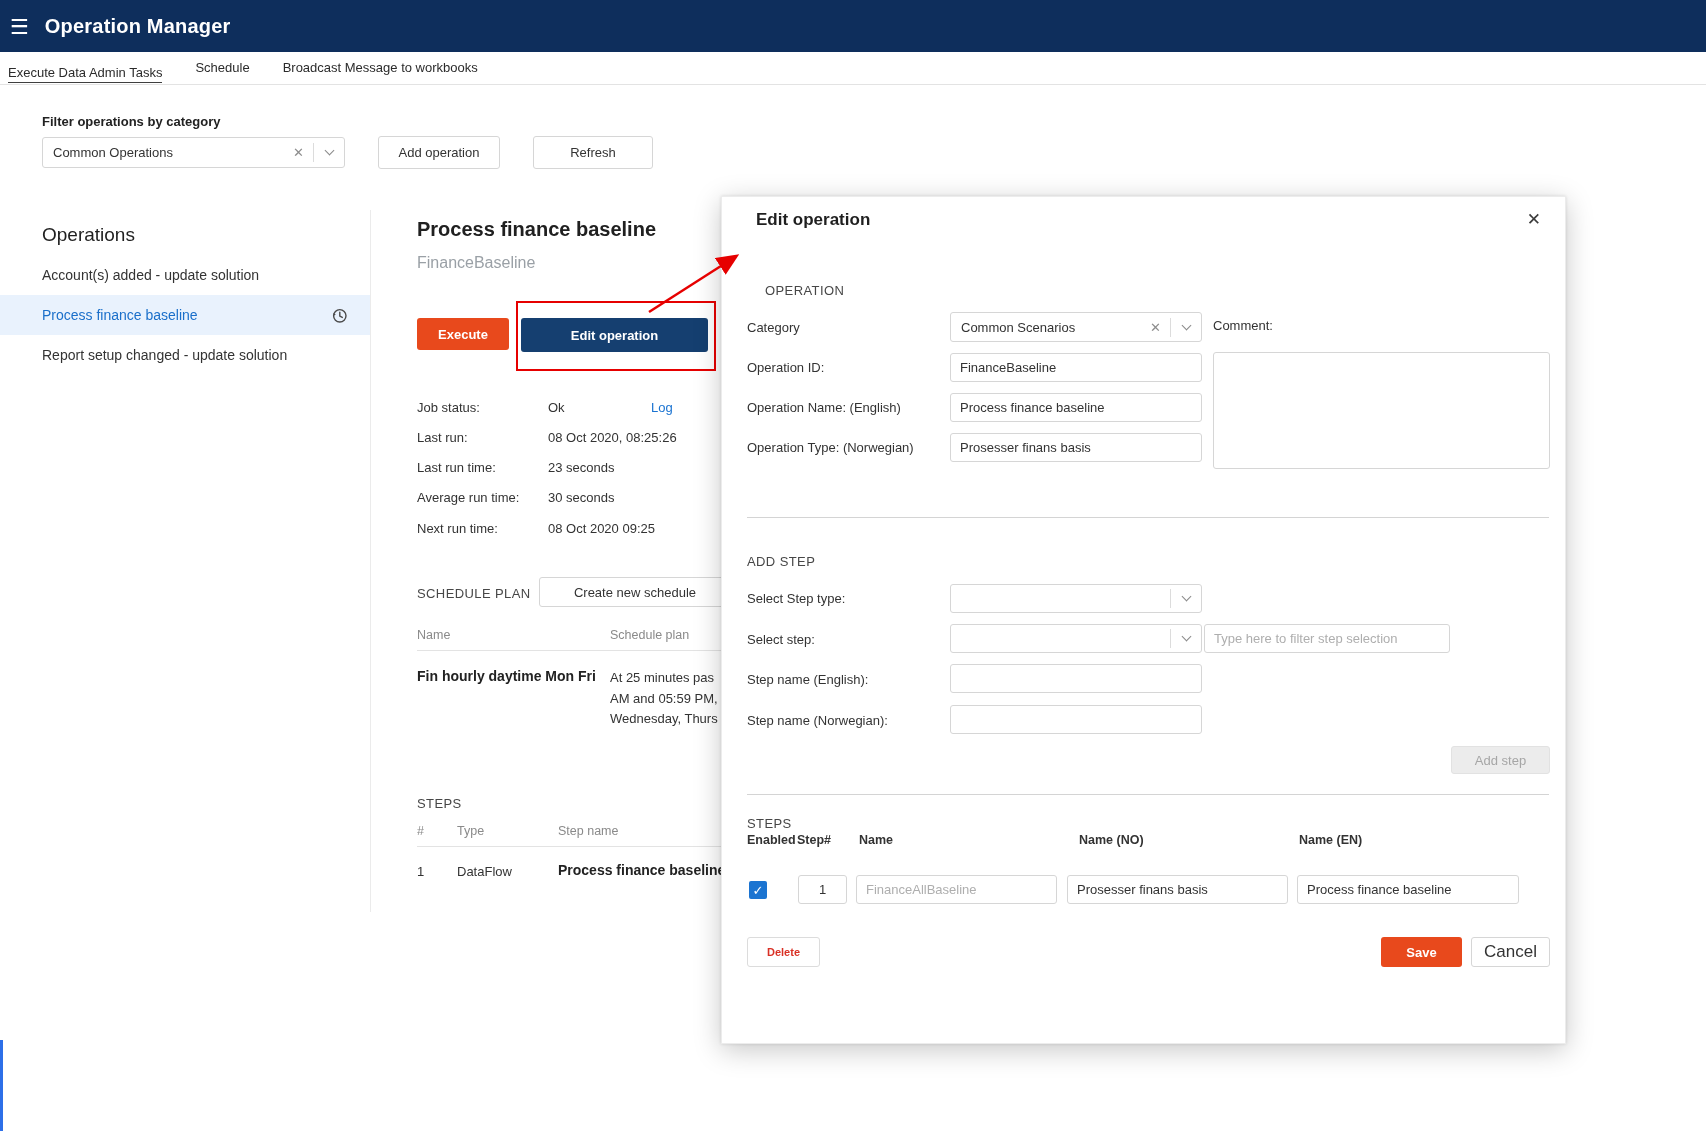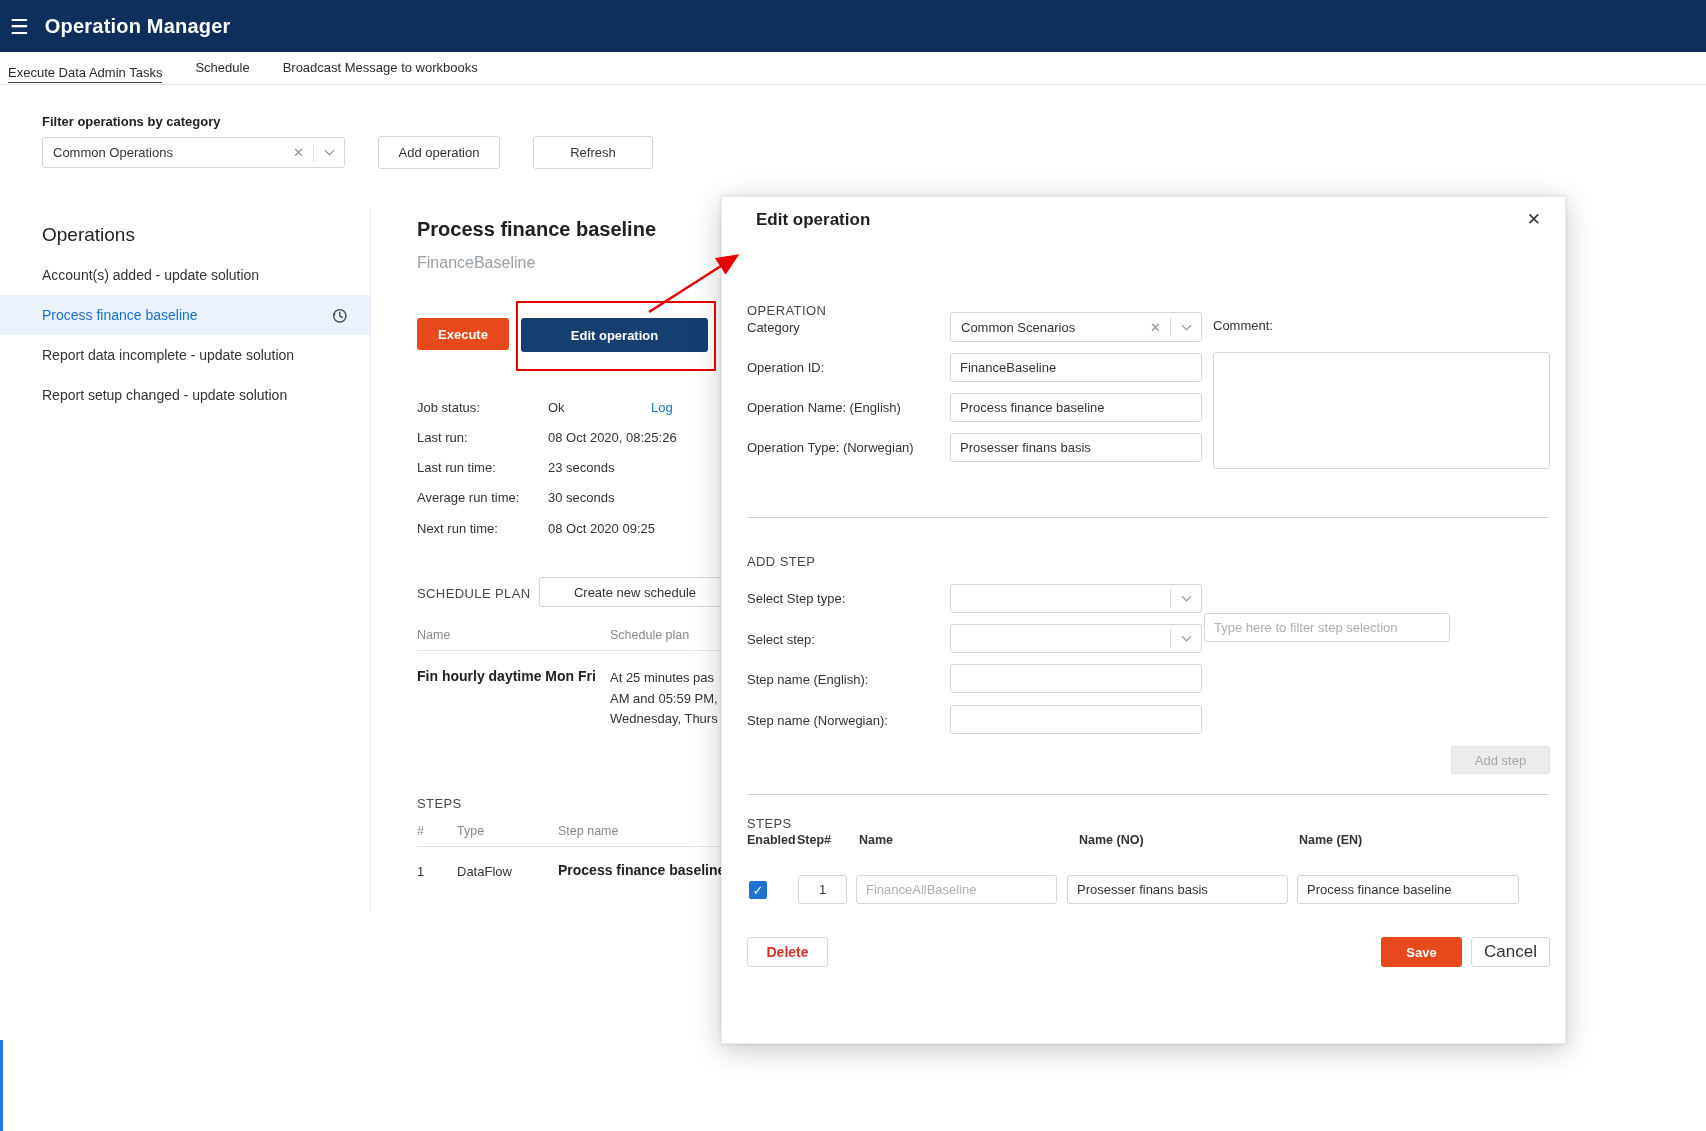--- a/index.html
+++ b/index.html
@@ -79,22 +79,22 @@
   .dlg-label { position:absolute; font-size:13px; color:#333; white-space:nowrap; }
   .dlg-sec { position:absolute; font-size:13px; color:#474747; letter-spacing:.4px; }
   .inp { position:absolute; border:1px solid #d6d6d6; border-radius:3px; font-size:13px; color:#333;
     padding:0 9px; font-family:inherit; outline:none; background:#fff; }
   .inp::placeholder { color:#aeaeae; }
   .dlg-divider { position:absolute; left:25px; width:802px; height:1px; background:#d4d4d4; }
   .col-head { position:absolute; font-size:12.5px; font-weight:700; color:#333; }
   .chkbox { position:absolute; left:27px; top:684px; width:18px; height:18px; background:#1b74d1;
     border-radius:2px; display:flex; align-items:center; justify-content:center; cursor:pointer; }
   .chk-glyph { color:#fff; font-size:13px; font-weight:700; line-height:1; }
-  .btn-delete { position:absolute; left:25px; top:740px; width:81px; height:30px; background:#fff;
-    border:1px solid #dcdcdc; border-radius:3px; color:#d93025; font-size:14px; font-weight:700; cursor:pointer; }
+  .btn-delete { position:absolute; left:25px; top:740px; width:73px; height:30px; background:#fff;
+    border:1px solid #dcdcdc; border-radius:3px; color:#d93025; font-size:11px; font-weight:700; cursor:pointer; }
   .btn-save { position:absolute; left:659px; top:740px; width:81px; height:30px; background:#e8491c;
     border:none; border-radius:3px; color:#fff; font-size:13px; font-weight:700; cursor:pointer; }
   .btn-cancel { position:absolute; left:749px; top:740px; width:79px; height:30px; background:#fff;
     border:1px solid #d6d6d6; border-radius:3px; color:#333; font-size:17px; cursor:pointer; }
   .btn-addstep { position:absolute; left:729px; top:549px; width:99px; height:28px; background:#ececec;
     border:1px solid #e2e2e2; border-radius:3px; color:#a6a6a6; font-size:13px; cursor:default; }
   textarea.inp { resize:none; padding-top:6px; }
 </style>
 </head>
 <body>
@@ -131,23 +131,20 @@
     <span>Process finance baseline</span>
     <span class="hist-icon">
       <svg width="17" height="17" viewBox="0 0 17 17" fill="none">
         <circle cx="8.8" cy="8.8" r="6.2" stroke="#4a4a4a" stroke-width="1.4"></circle>
         <path d="M8.8 5.2 V 9 L 11.3 10.4" stroke="#4a4a4a" stroke-width="1.4" stroke-linecap="round"></path>
         <path d="M2.2 6.2 L 2.6 9 L 4.8 7.2 Z" fill="#4a4a4a"></path>
       </svg>
     </span>
   </div>
   <div class="ops-item">
-    <span>Report data incomplete - update solution</span>
-  </div>
-  <div class="ops-item">
     <span>Report setup changed - update solution</span>
   </div>
 </div>
 
 <div class="detail">
   <div class="detail-title">Process finance baseline</div>
   <div class="detail-subtitle">FinanceBaseline</div>
   <button class="btn-execute">Execute</button>
   <button class="btn-editop">Edit operation</button>
 
@@ -196,21 +193,21 @@
       <path d="M0,0 L9,4 L0,8 Z" fill="#e60000"></path>
     </marker>
   </defs>
   <line x1="649" y1="312" x2="735" y2="257" stroke="#e60000" stroke-width="2.5" marker-end="url(#arrowhead)"></line>
 </svg>
 
 <div class="dialog">
   <div class="dlg-title">Edit operation</div>
   <span class="dlg-close">✕</span>
 
-  <div class="dlg-sec" style="left:25px; top:86px;margin-top:20px;">OPERATION</div>
+  <div class="dlg-sec" style="left:43px; top:86px;">OPERATION</div>
 
   <div class="dlg-label" style="left:25px; top:123px;">Category</div>
   <div class="combo" style="position:absolute; left:228px; top:115px; width:252px; height:30px;">
     <span class="value">Common Scenarios</span>
     <span class="clear-x">✕</span>
     <span class="sep"></span>
     <span class="chev-wrap">
         <span class="chev"></span>
       </span>
   </div>
@@ -241,21 +238,21 @@
   </div>
 
   <div class="dlg-label" style="left:25px; top:435px;">Select step:</div>
   <div class="combo" style="position:absolute; left:228px; top:427px; width:252px; height:29px;">
     <span class="value"></span>
     <span class="sep"></span>
     <span class="chev-wrap">
         <span class="chev"></span>
       </span>
   </div>
-  <input class="inp" style="left: 482px; top: 416px; width: 246px; height: 29px;" placeholder="Type here to filter step selection">
+  <input class="inp" style="left: 482px; top: 427px; width: 246px; height: 29px;" placeholder="Type here to filter step selection">
 
   <div class="dlg-label" style="left:25px; top:475px;">Step name (English):</div>
   <input class="inp" style="left: 228px; top: 467px; width: 252px; height: 29px;">
 
   <div class="dlg-label" style="left:25px; top:516px;">Step name (Norwegian):</div>
   <input class="inp" style="left: 228px; top: 508px; width: 252px; height: 29px;">
 
   <button class="btn-addstep">Add step</button>
 
   <div class="dlg-divider" style="top:597px;"></div>

